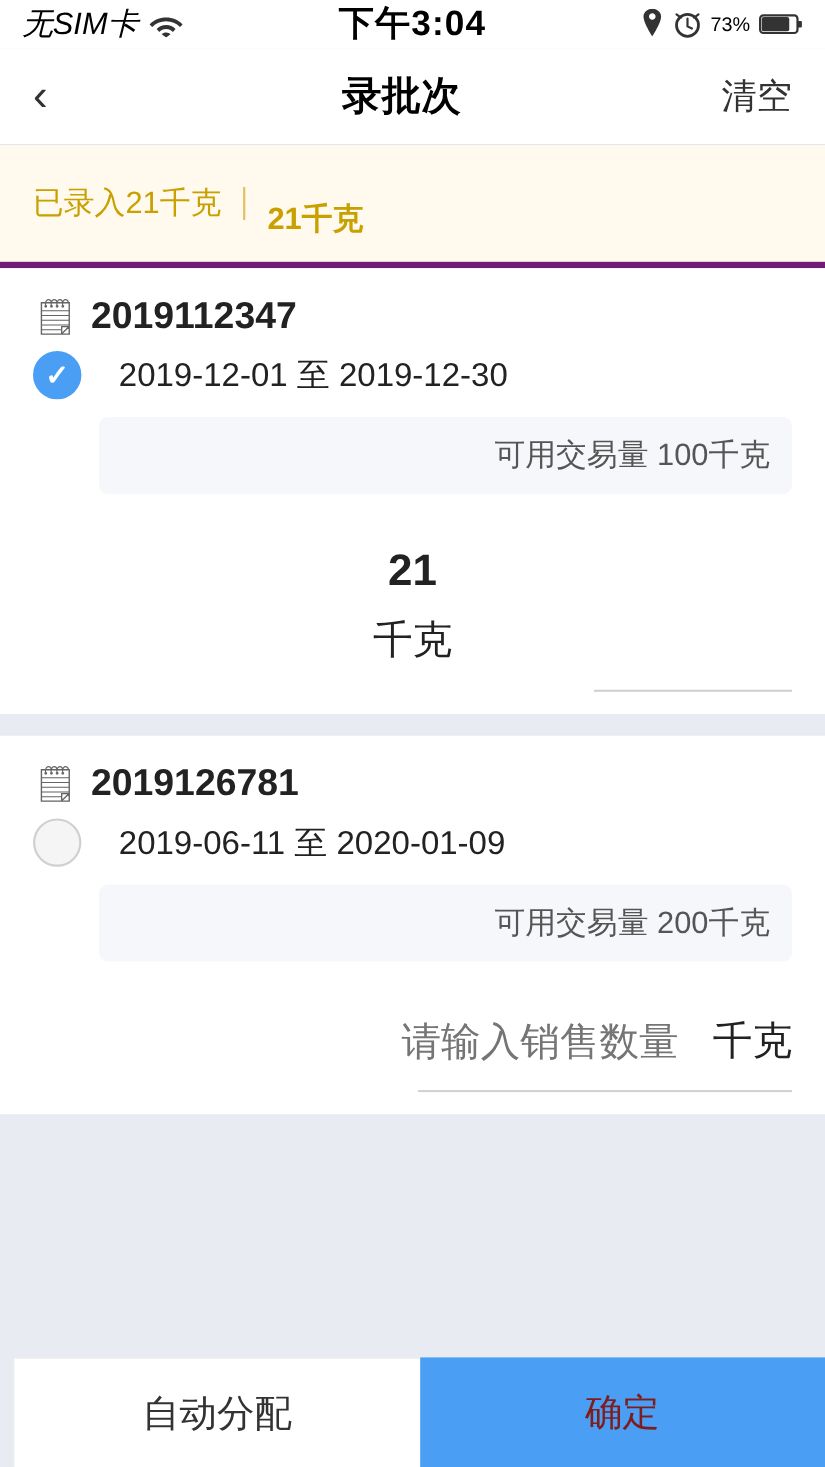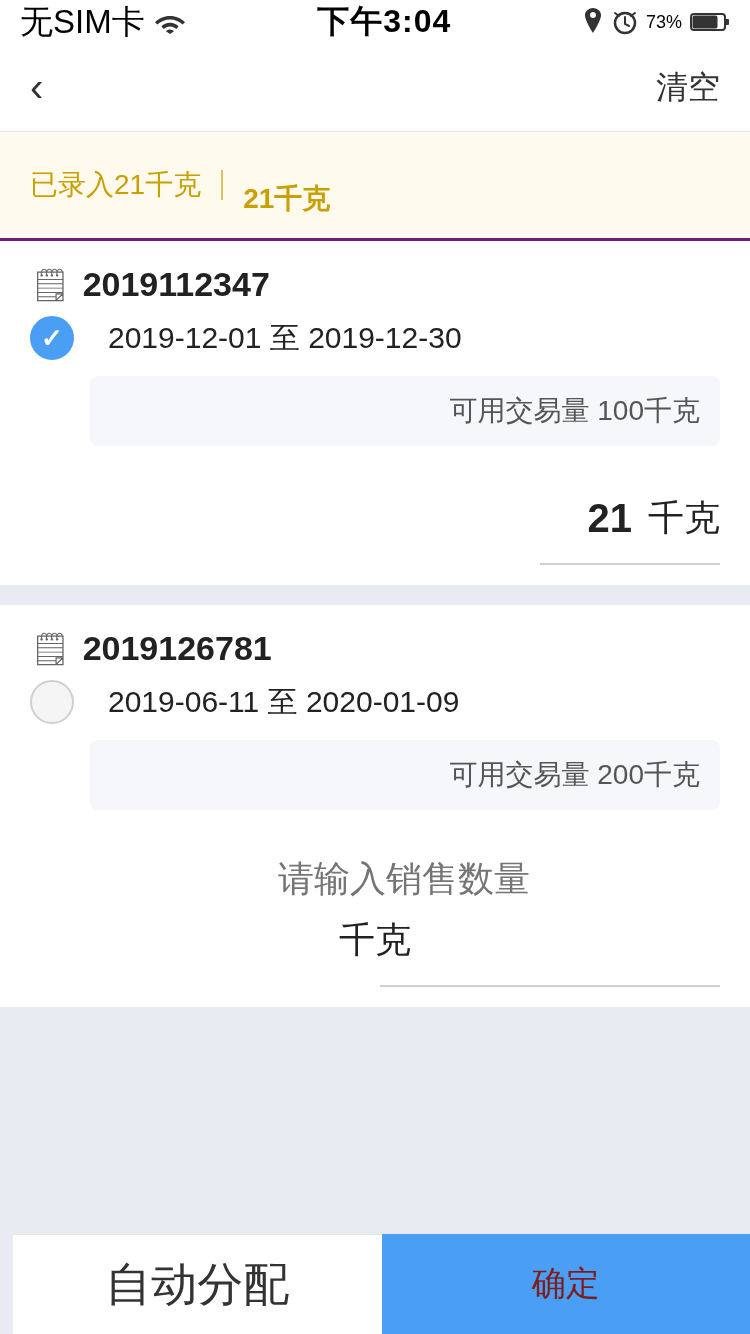--- a/index.html
+++ b/index.html
@@ -19,22 +19,23 @@
       justify-content: space-between;
       height: 44px;
       background: #fff;
       padding: 0 20px;
       font-size: 28px;
     }
     .status-left {
       display: flex;
       align-items: center;
       gap: 8px;
-      font-size: 33px;
+      font-size: 28px;
       font-weight: 500;
+      font-style: italic;
     }
     .status-center {
       font-size: 32px;
       font-weight: 600;
       letter-spacing: 1px;
     }
     .status-right {
       display: flex;
       align-items: center;
       gap: 8px;
@@ -70,21 +71,21 @@
       text-align: right;
     }
 
     
     .info-bar {
       background: #fffaed;
       padding: 20px 30px;
       display: flex;
       align-items: center;
       gap: 20px;
-      border-bottom: 3px solid #701a75;
+      border-bottom: 6px solid #701a75;
     }
     .info-label {
       font-size: 28px;
       color: #c8a000;
     }
     .info-divider {
       width: 2px;
       height: 30px;
       background: #e0c060;
     }
@@ -165,20 +166,21 @@
     }
 
     
     .amount-row {
       display: flex;
       justify-content: flex-end;
       align-items: center;
       padding: 20px 30px;
       gap: 16px;
       background: #fff;
+      flex-direction: column;
     }
     .amount-value {
       font-size: 40px;
       font-weight: 600;
       color: #222;
     }
     .amount-unit {
       font-size: 36px;
       color: #222;
     }
@@ -196,21 +198,20 @@
     }
 
     
     .input-row {
       display: flex;
       justify-content: flex-end;
       align-items: center;
       padding: 20px 30px;
       gap: 16px;
       background: #fff;
-      flex-direction: column;
     }
     .qty-input {
       border: none;
       outline: none;
       font-size: 36px;
       color: #bbb;
       text-align: right;
       background: transparent;
       flex: 1;
       max-width: 340px;
@@ -239,21 +240,21 @@
       bottom: 0;
       left: 0;
       width: 750px;
       height: 100px;
       display: flex;
     }
     .btn-auto {
       flex: 1;
       background: #fff;
       border: none;
-      font-size: 46px;
+      font-size: 34px;
       color: #333;
       cursor: pointer;
       border-top: 1px solid #e5e5e5;
       margin-left: 13px;
     }
     .btn-confirm {
       flex: 1;
       background: #4a9ff5;
       border: none;
       font-size: 34px;
@@ -291,20 +292,21 @@
     <svg width="40" height="22" viewBox="0 0 40 22">
       <rect x="1" y="3" width="34" height="16" rx="3" ry="3" fill="none" stroke="#333" stroke-width="2"></rect>
       <rect x="35" y="8" width="4" height="6" rx="1" fill="#333"></rect>
       <rect x="2.5" y="4.5" width="25" height="13" rx="2" fill="#333"></rect>
     </svg>
   </div>
 </div>
 
 <div class="nav-bar">
   <div class="nav-back">‹</div>
+  <div class="nav-title">录批次</div>
   <div class="nav-action">清空</div>
 </div>
 
 <div class="content-wrapper">
 
   <div class="info-bar">
     <span class="info-label">已录入21千克</span>
     <div class="info-divider"></div>
     <span class="info-value">21千克</span>
   </div>

